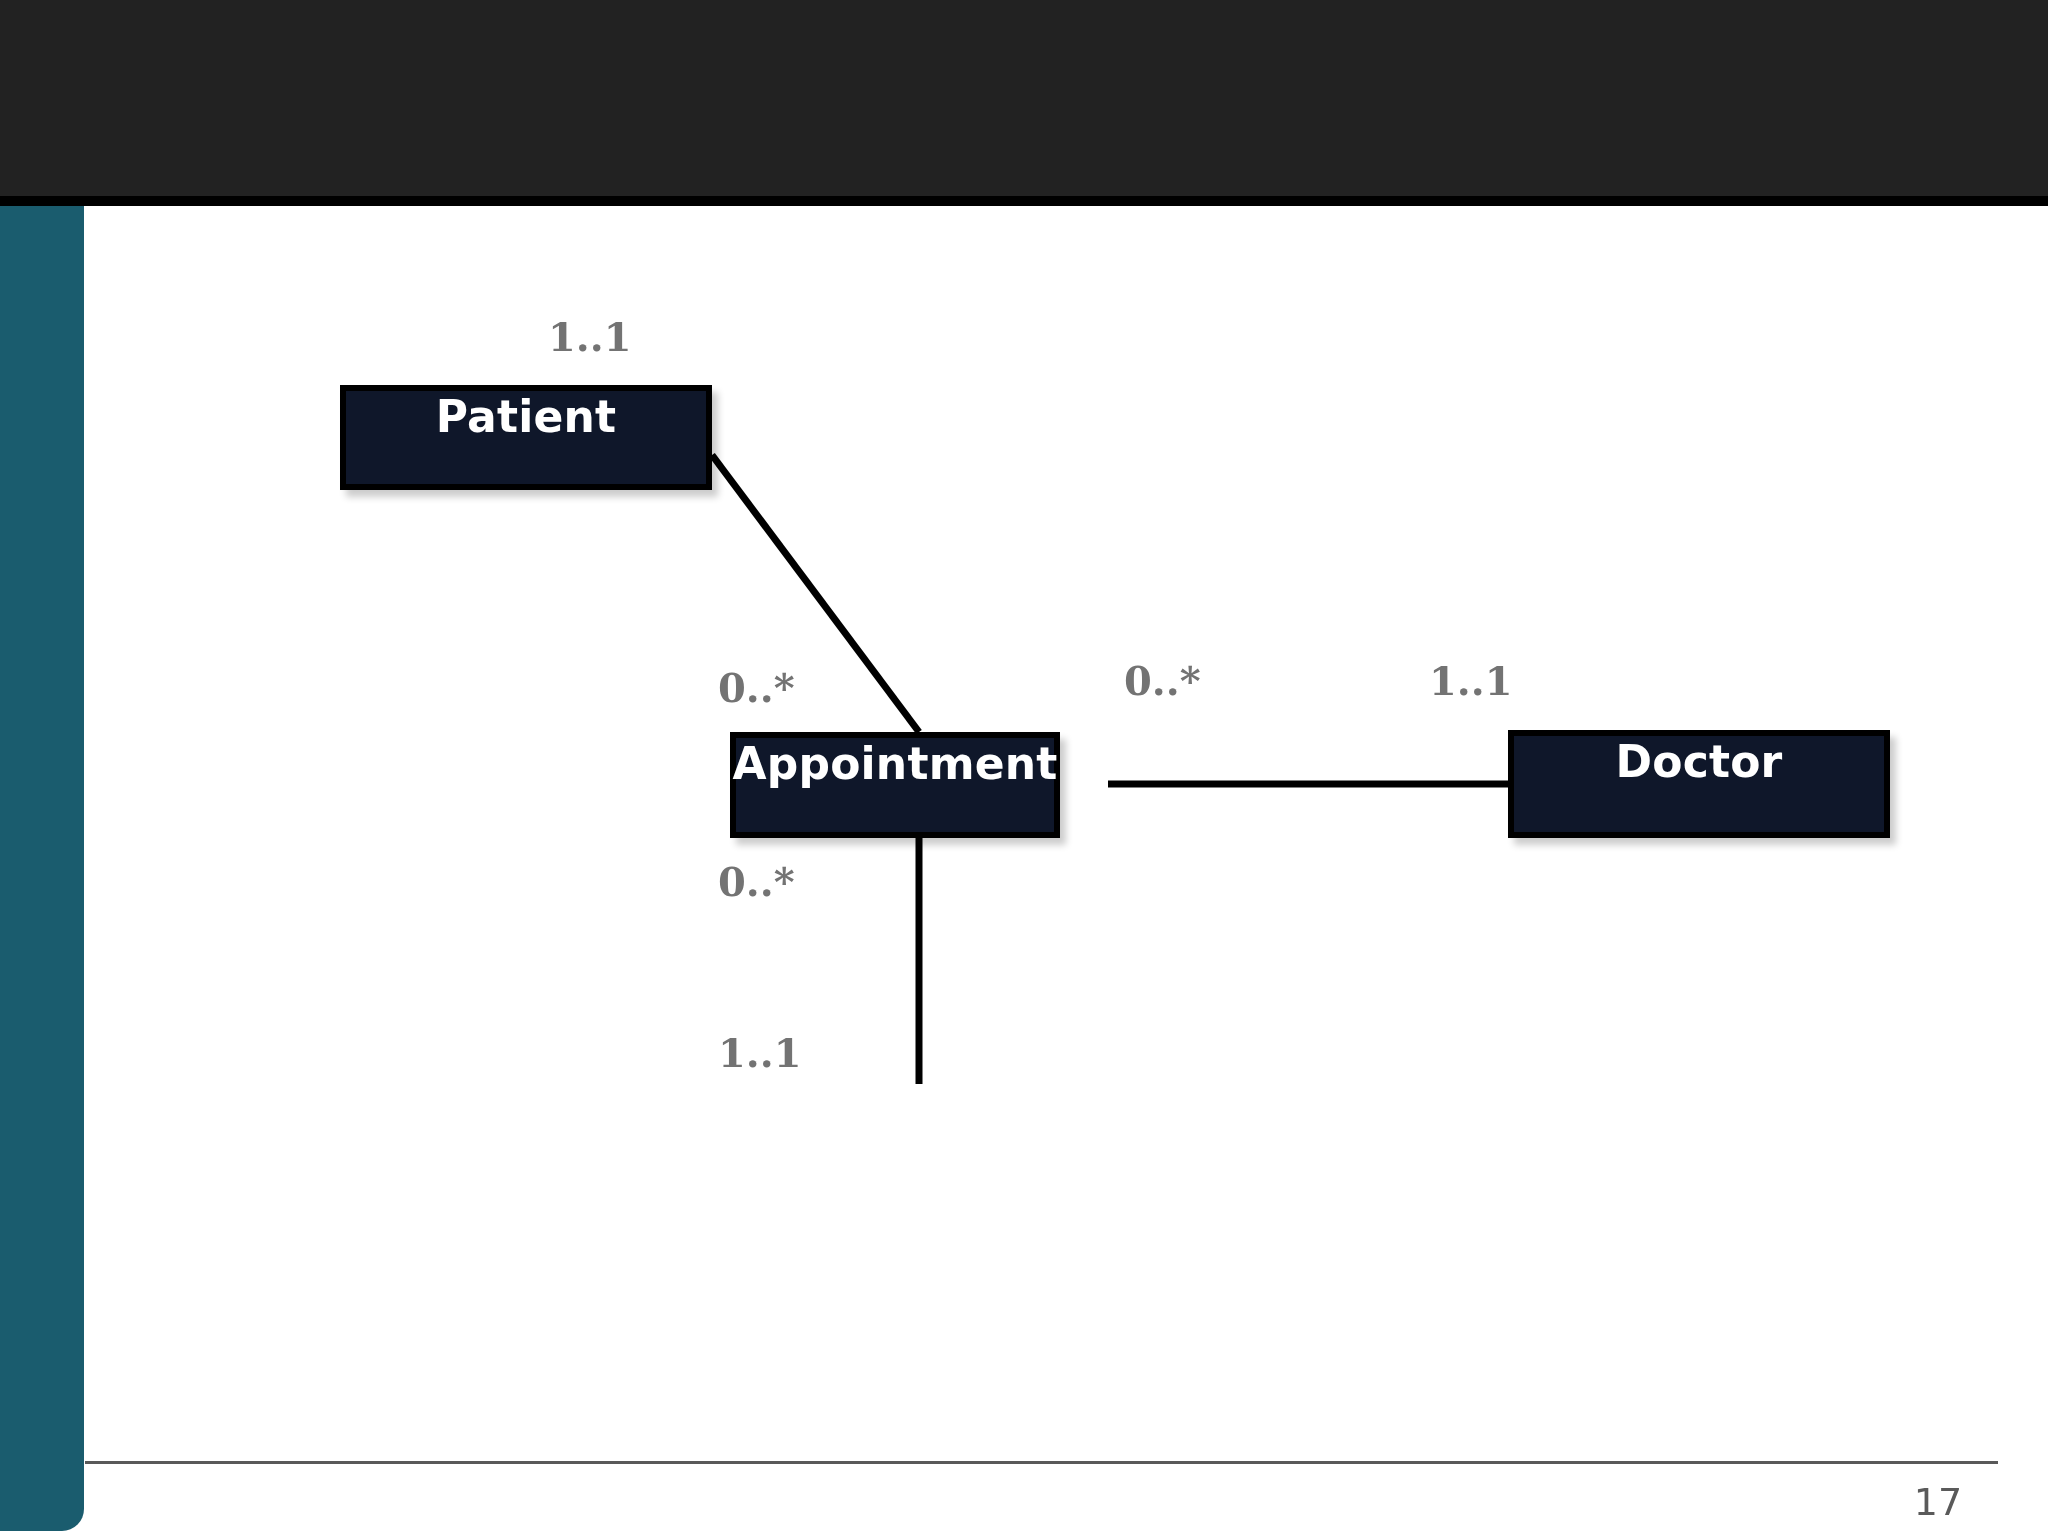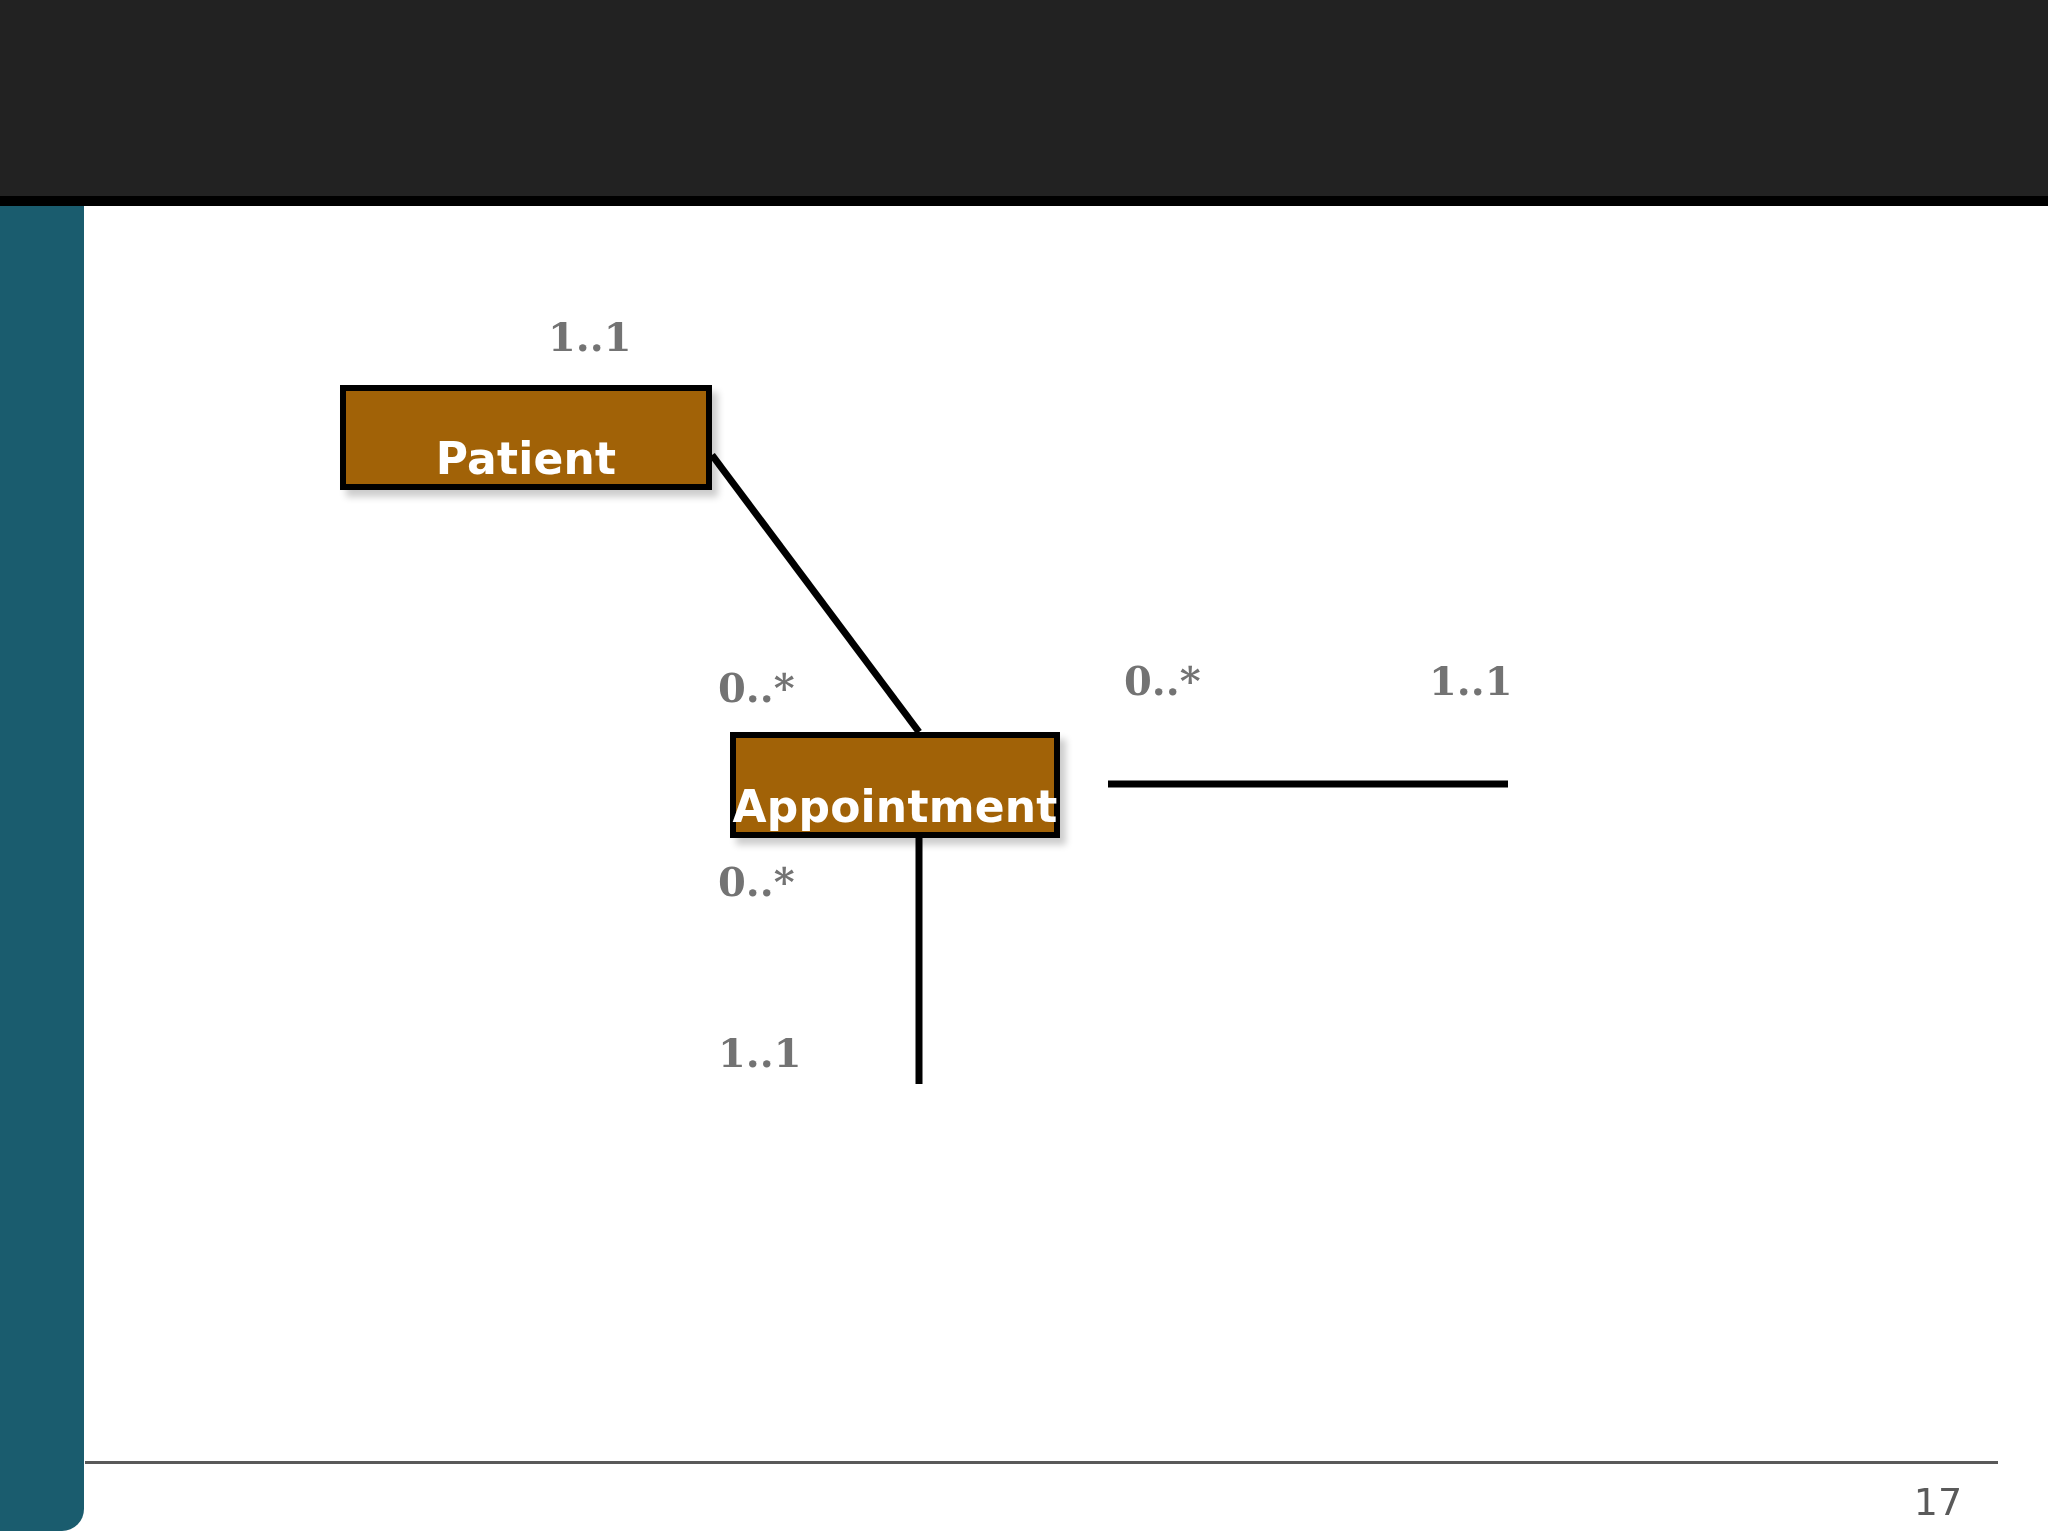--- a/index.html
+++ b/index.html
@@ -58,25 +58,25 @@
   .diagram-canvas {
     position: absolute;
     left: 84px; top: 206px;
     width: 1964px;
     height: 1330px;
   }
 
   .uml-box {
     position: absolute;
     box-sizing: border-box;
-    background: #a16207;
+    background: #0f172a;
     border: 6px solid #000000;
     box-shadow: 6px 7px 7px rgba(0,0,0,0.20);
     display: flex;
-    align-items: flex-end;
+    align-items: flex-start;
     justify-content: center;
     color: #ffffff;
     font-weight: bold;
     font-size: 44px;
     letter-spacing: 0.2px;
     font-family: "DejaVu Sans", "Liberation Sans", sans-serif;
     white-space: nowrap;
   }
 
   #box-patient     { left: 256px;  top: 179px; width: 372px; height: 105px; }
@@ -156,20 +156,23 @@
     </svg>
 
     <div class="uml-box" id="box-patient">
       <span>Patient</span>
     </div>
 
     <div class="uml-box" id="box-appointment">
       <span>Appointment</span>
     </div>
 
+    <div class="uml-box" id="box-doctor">
+      <span>Doctor</span>
+    </div>
 
 
     <div class="mult-label" id="mult-patient-appt">1..1</div>
 
     <div class="mult-label" id="mult-appt-patient">0..*</div>
 
     <div class="mult-label" id="mult-appt-doctor">0..*</div>
 
     <div class="mult-label" id="mult-doctor-appt">1..1</div>
 

